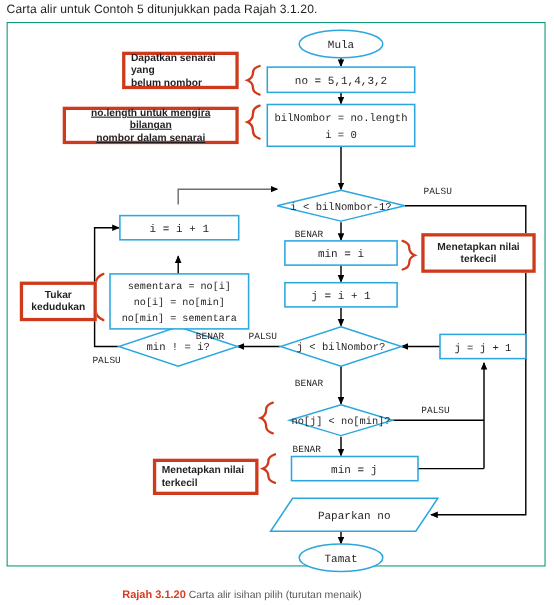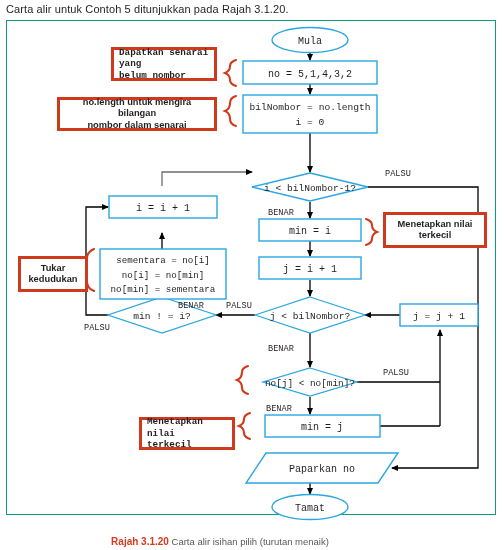--- a/index.html
+++ b/index.html
@@ -45,21 +45,21 @@
     color:#231f20;
     font-weight:bold;
     font-size:9.3px;
     line-height:11.5px;
     padding:3px 5px;
     display:flex;
     flex-direction:column;
     justify-content:center;
   }
   .note.center{text-align:center;align-items:center;}
-  .note.left{text-align:left;align-items:flex-start;font-family:Liberation Mono, monospace;}
+  .note.left{text-align:left;align-items:flex-start;}
 </style>
 </head>
 <body>
 
 <div id="root">
 
   <div class="intro">Carta alir untuk Contoh 5 ditunjukkan pada Rajah 3.1.20.</div>
 
   <div class="frame"></div>
 
@@ -190,21 +190,21 @@
 
       <path d="M250,413 q-6,2 -6,6 q0,5 -5,7 q5,2 5,7 q0,4 6,6"></path>
     </g>
   </svg>
 
   <div class="note left" style="left:111px;top:47px;width:106px;height:34px;">
     <span>Dapatkan senarai yang</span>
     <span>belum nombor</span>
   </div>
 
-  <div class="note center" style="left:57px;top:97px;width:160px;height:34px;">
+  <div class="note center" style="left:57px;top:97px;width:160px;height:34px;text-decoration:underline;">
     <span>no.length untuk mengira bilangan</span>
     <span>nombor dalam senarai</span>
   </div>
 
   <div class="note center" style="left:383px;top:212px;width:104px;height:36px;">
     <span>Menetapkan nilai</span>
     <span>terkecil</span>
   </div>
 
   <div class="note center" style="left:18px;top:256px;width:70px;height:36px;">

